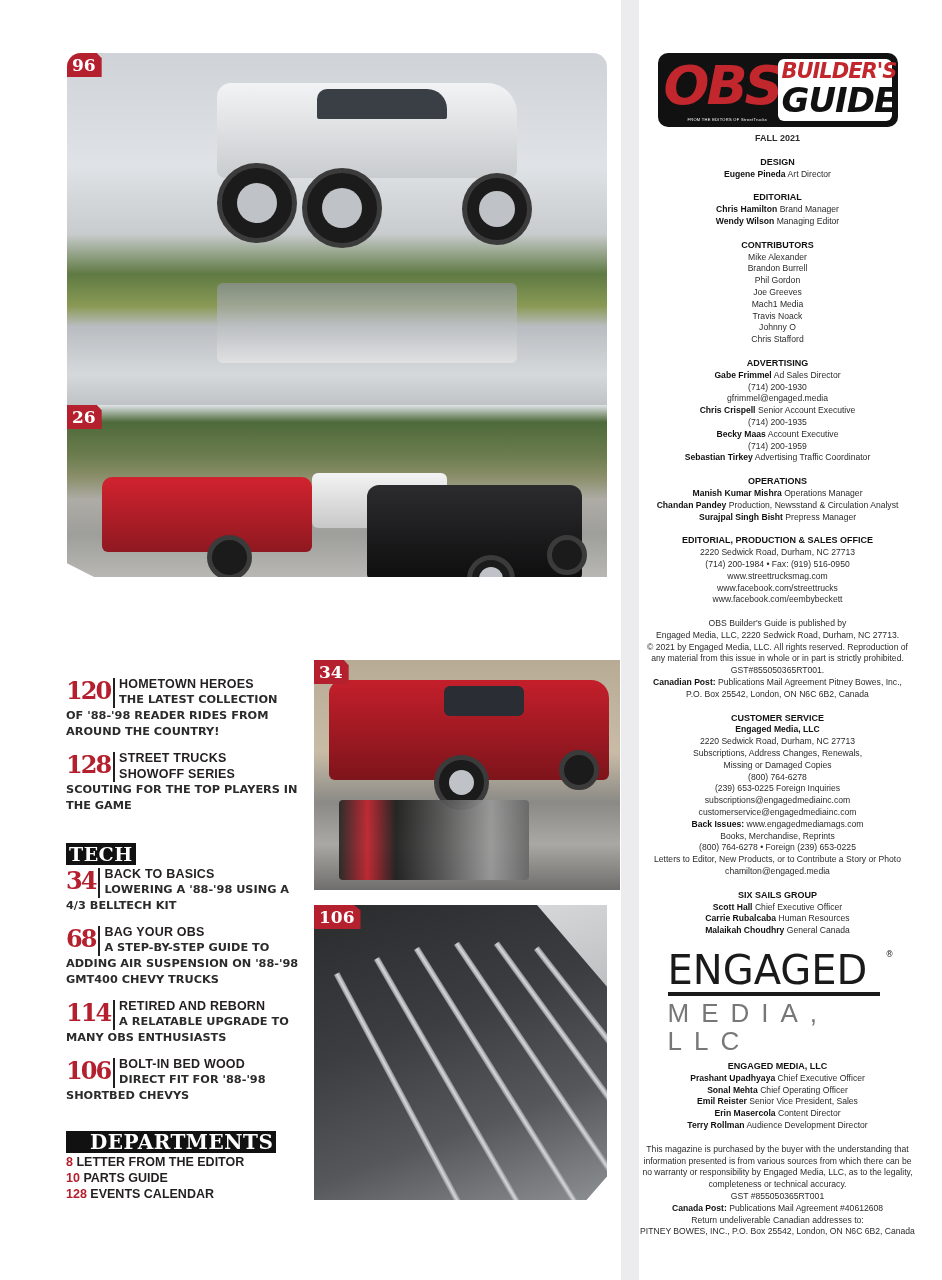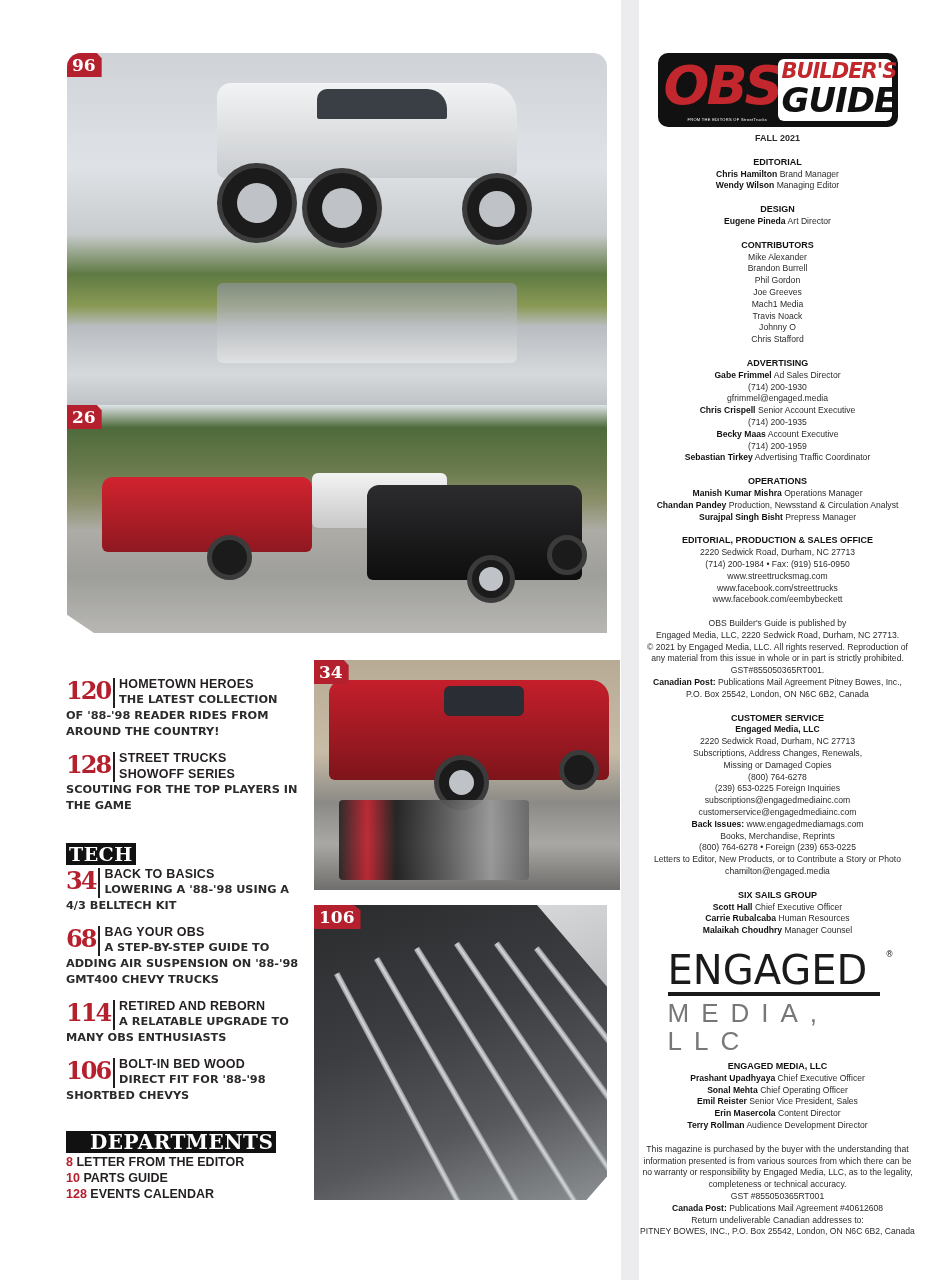--- a/index.html
+++ b/index.html
@@ -9,21 +9,21 @@
   .gutter { position: absolute; left: 621px; top: 0; width: 18px; height: 1280px; background: #ececee; }
 
   
   .photo { position: absolute; overflow: hidden; }
   .badge { position: absolute; left: 0; top: 0; background: #b5202e; color: #fff;
            font-family: "DejaVu Serif", serif; font-weight: bold; font-size: 17px;
            line-height: 24px; padding: 0 6px 0 5px; clip-path: polygon(0 0, 86% 0, 100% 22%, 100% 100%, 0 100%); }
 
   #photo-96 { left: 67px; top: 53px; width: 540px; height: 402px;
     background: linear-gradient(180deg, #cfd3d8 0%, #dfe2e6 28%, #c9ccce 45%, #5f7a43 55%, #8a9a55 63%, #b9bdc1 68%, #d6d9dc 80%, #9a9ea2 100%); border-radius: 14px; }
-  #photo-26 { left: 67px; top: 405px; width: 540px; height: 228px;
+  #photo-26 { left: 67px; top: 405px; width: 540px; height: 172px;
     clip-path: polygon(0 0, 100% 0, 100% 100%, 5% 100%, 0 92%);
     background: linear-gradient(180deg, #dfe4e8 0%, #4e6a3a 10%, #6d7d4f 30%, #8b8f6a 42%, #aeaca6 55%, #9e9e9b 75%, #b8b7b4 100%); }
   #photo-34 { left: 314px; top: 660px; width: 306px; height: 230px;
     background: linear-gradient(180deg, #b7ab96 0%, #c8bca6 40%, #8b8a86 62%, #a9a8a4 80%, #6f6e6c 100%); }
   #photo-106 { left: 314px; top: 905px; width: 293px; height: 295px;
     clip-path: polygon(0 0, 100% 0, 100% 92%, 93% 100%, 0 100%);
     background: linear-gradient(160deg, #2a2b2d 0%, #3c3d40 40%, #55575a 70%, #8d9093 100%); }
 
   
   .truck { position: absolute; border-radius: 6px; }
@@ -202,28 +202,28 @@
   <div class="logo">
     <span class="obs">OBS</span>
     <span class="panel"></span>
     <span class="builders">BUILDER'S</span>
     <span class="guide">GUIDE</span>
     <span class="from">FROM THE EDITORS OF StreetTrucks</span>
   </div>
   <div class="issue">FALL 2021</div>
 
   <div class="block">
+    <div class="mh">DESIGN</div>
+    <div><b>Eugene Pineda</b> <span>Art Director</span></div>
+  </div>
+
+  <div class="block">
     <div class="mh">EDITORIAL</div>
     <div><b>Chris Hamilton</b> <span>Brand Manager</span></div>
     <div><b>Wendy Wilson</b> <span>Managing Editor</span></div>
-  </div>
-
-  <div class="block">
-    <div class="mh">DESIGN</div>
-    <div><b>Eugene Pineda</b> <span>Art Director</span></div>
   </div>
 
   <div class="block">
     <div class="mh">CONTRIBUTORS</div>
     <div>Mike Alexander</div>
     <div>Brandon Burrell</div>
     <div>Phil Gordon</div>
     <div>Joe Greeves</div>
     <div>Mach1 Media</div>
     <div>Travis Noack</div>
@@ -283,21 +283,21 @@
     <div>Books, Merchandise, Reprints</div>
     <div>(800) 764-6278 • Foreign (239) 653-0225</div>
     <div style="white-space:nowrap;">Letters to Editor, New Products, or to Contribute a Story or Photo</div>
     <div>chamilton@engaged.media</div>
   </div>
 
   <div class="block">
     <div class="mh">SIX SAILS GROUP</div>
     <div><b>Scott Hall</b> <span>Chief Executive Officer</span></div>
     <div><b>Carrie Rubalcaba</b> <span>Human Resources</span></div>
-    <div><b>Malaikah Choudhry</b> <span>Manager Counsel</span></div>
+    <div><b>Malaikah Choudhry</b> <span>General Canada</span></div>
   </div>
 
   <div class="engaged-logo">
     <div class="big"><span>ENGAGED</span><span class="reg">®</span></div>
     <div class="rule"></div>
     <div class="small">MEDIA, LLC</div>
   </div>
 
   <div class="block">
     <div class="mh">ENGAGED MEDIA, LLC</div>

